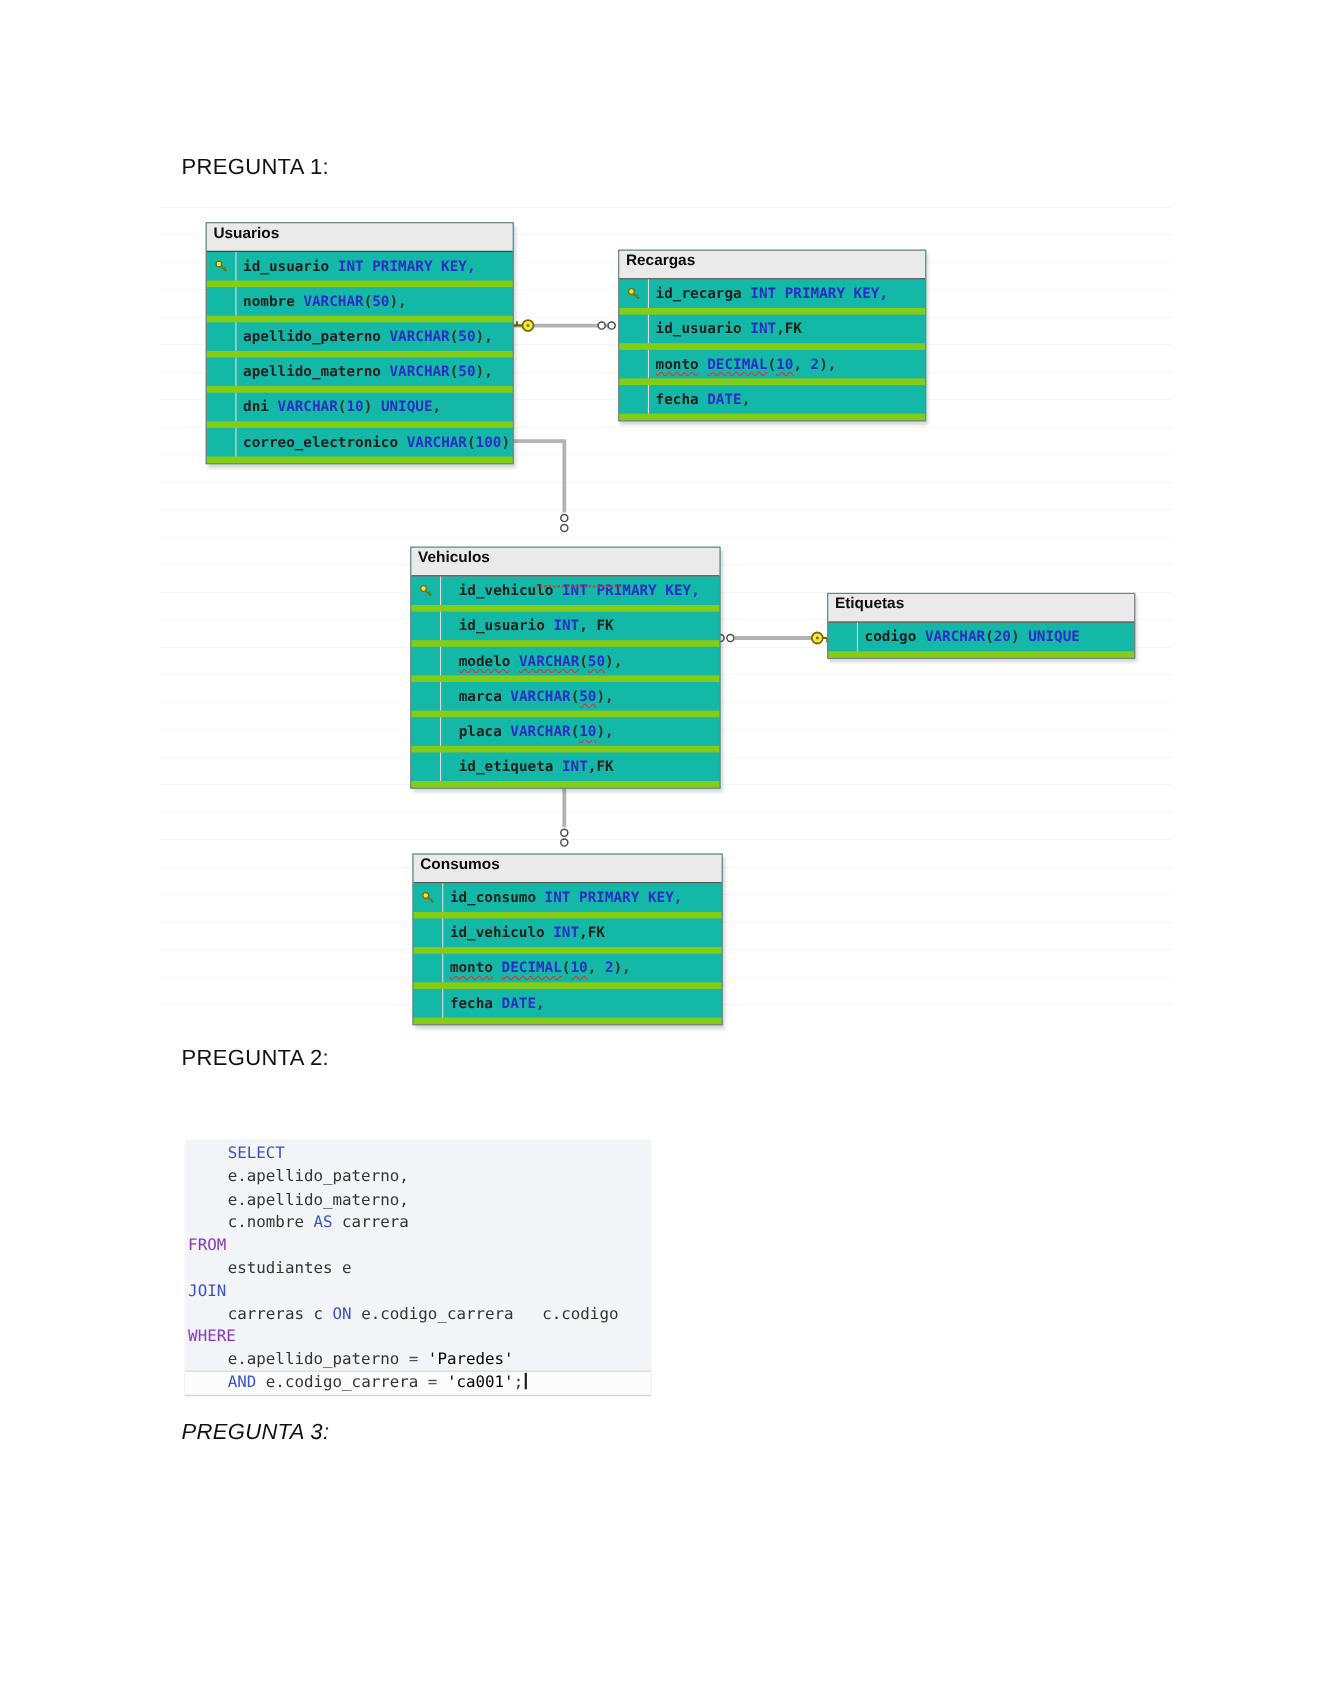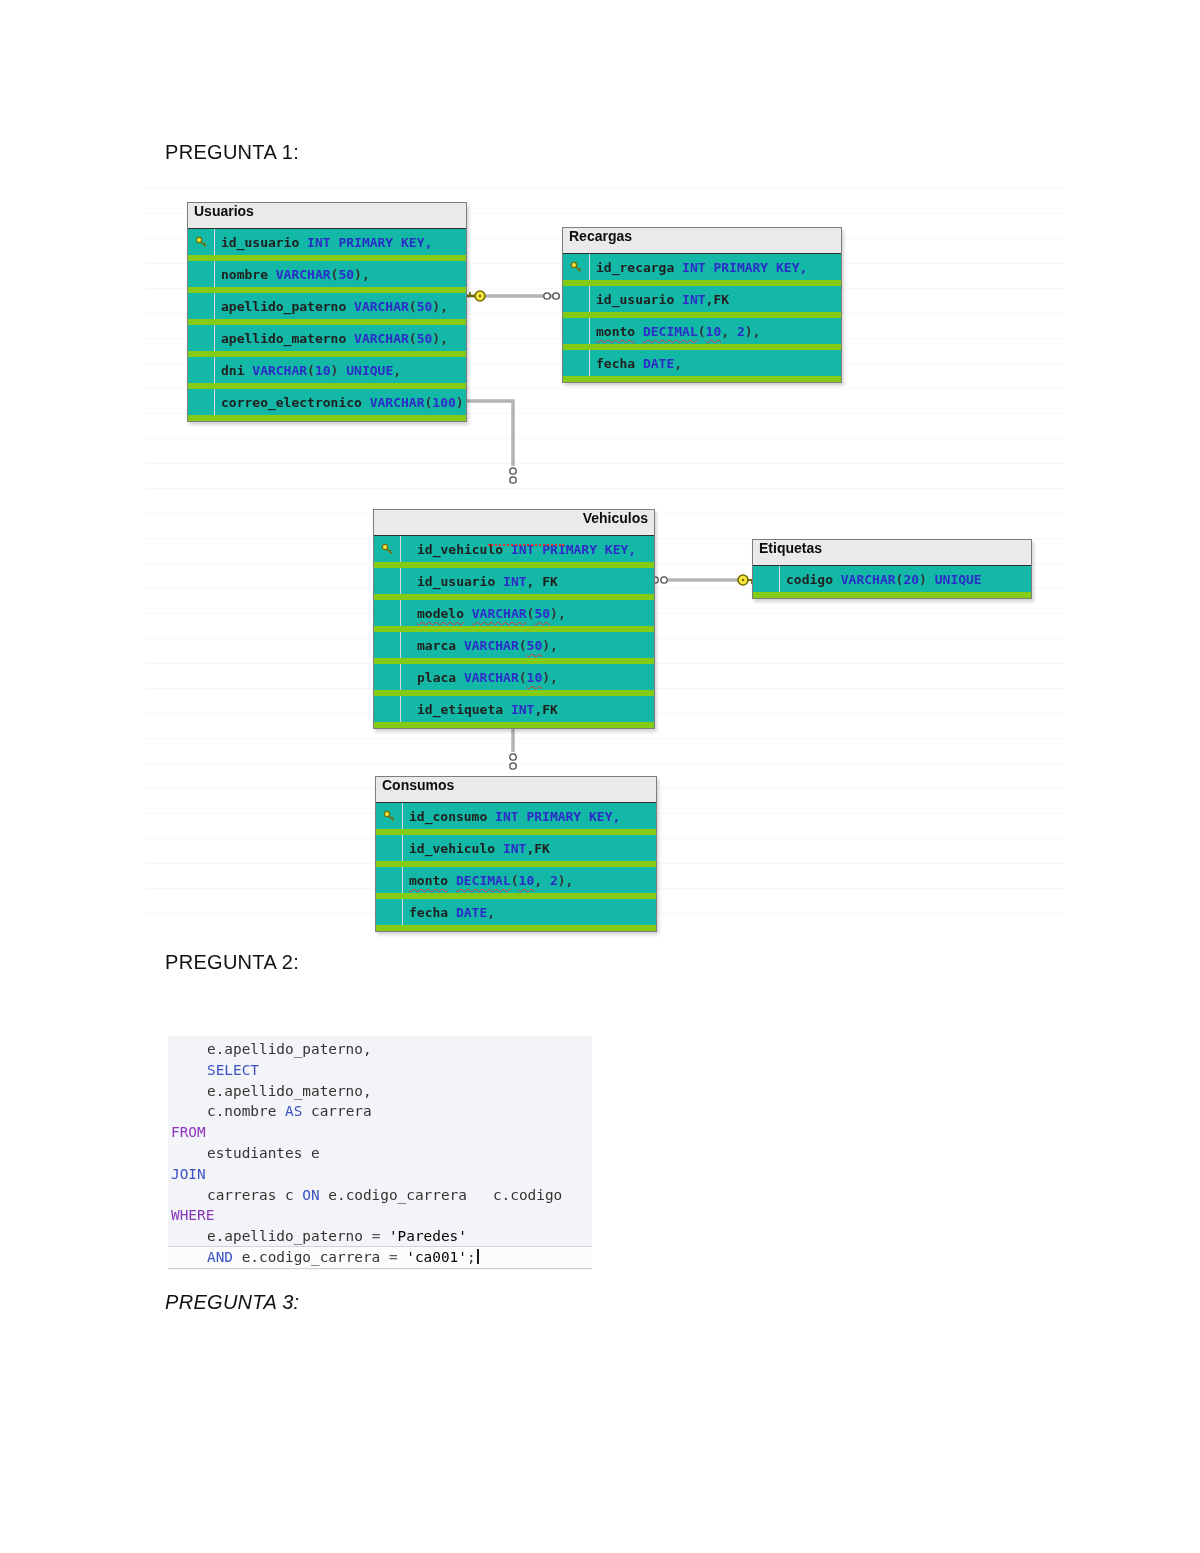--- a/index.html
+++ b/index.html
@@ -20,21 +20,21 @@
             box-shadow:2px 3px 3px rgba(0,0,0,.16);
             font:600 13px "DejaVu Sans Mono",monospace;}
   .er-title{background:#eaeaea;border-bottom:1px solid #2f2f2f;height:26px;line-height:26px;
             box-sizing:border-box;padding:0 6px;font:700 14px "Liberation Sans",sans-serif;color:#0d0d0d;}
   .er-row{display:flex;height:26px;align-items:center;border-bottom:6px solid #84cc16;}
   .er-gutter{flex:0 0 26px;width:26px;height:100%;border-right:1px solid #dcdcdc;
              display:flex;align-items:center;justify-content:center;}
   .er-text{padding-left:6px;white-space:pre;}
   .t-usuarios {left:187px;top:202px;width:278px;}
   .t-recargas {left:562px;top:227px;width:278px;}
-  .t-vehiculos{left:373px;top:509px;width:280px;text-align:right;}
+  .t-vehiculos{left:373px;top:497px;width:280px;}
   .t-etiquetas{left:752px;top:539px;width:278px;}
   .t-consumos {left:375px;top:776px;width:280px;}
   .t-vehiculos .er-text{padding-left:16px;}
   .vh-squiggle{position:absolute;left:114px;top:30px;width:76px;height:4px;
                border-bottom:2px dotted #e03434;}
 
   
   .k{color:#2c2cc8;} .i{color:#1f1f1f;} .p{color:#333;}
   .k2{color:#8a36bd;} .s{color:#000000;}
   .sq{text-decoration:underline;text-decoration-style:wavy;text-decoration-color:#e03434;
@@ -247,22 +247,22 @@
         <div class="er-row">
           <span class="er-gutter"></span>
           <span class="er-text"><span class="i">fecha </span><span class="k">DATE</span><span class="p">,</span></span>
         </div>
       </div>
   </div>
 
   <div class="q-head" id="q2">PREGUNTA 2:</div>
 
   <div class="code-block">
+      <div class="code-line ind"><span class="k">SELECT</span></div>
       <div class="code-line ind"><span class="i">e.apellido_paterno,</span></div>
-      <div class="code-line ind"><span class="k">SELECT</span></div>
       <div class="code-line ind"><span class="i">e.apellido_materno,</span></div>
       <div class="code-line ind"><span class="i">c.nombre </span><span class="k">AS</span><span class="i"> carrera</span></div>
       <div class="code-line"><span class="k2">FROM</span></div>
       <div class="code-line ind"><span class="i">estudiantes e</span></div>
       <div class="code-line"><span class="k">JOIN</span></div>
       <div class="code-line ind"><span class="i">carreras c </span><span class="k">ON</span><span class="i"> e.codigo_carrera   c.codigo</span></div>
       <div class="code-line"><span class="k2">WHERE</span></div>
       <div class="code-line ind"><span class="i">e.apellido_paterno </span><span class="p">= </span><span class="s">'Paredes'</span></div>
       <div class="code-line ind cur"><span class="k">AND</span><span class="i"> e.codigo_carrera </span><span class="p">= </span><span class="s">'ca001'</span><span class="i">;</span><span class="caret"></span></div>
     </div>

